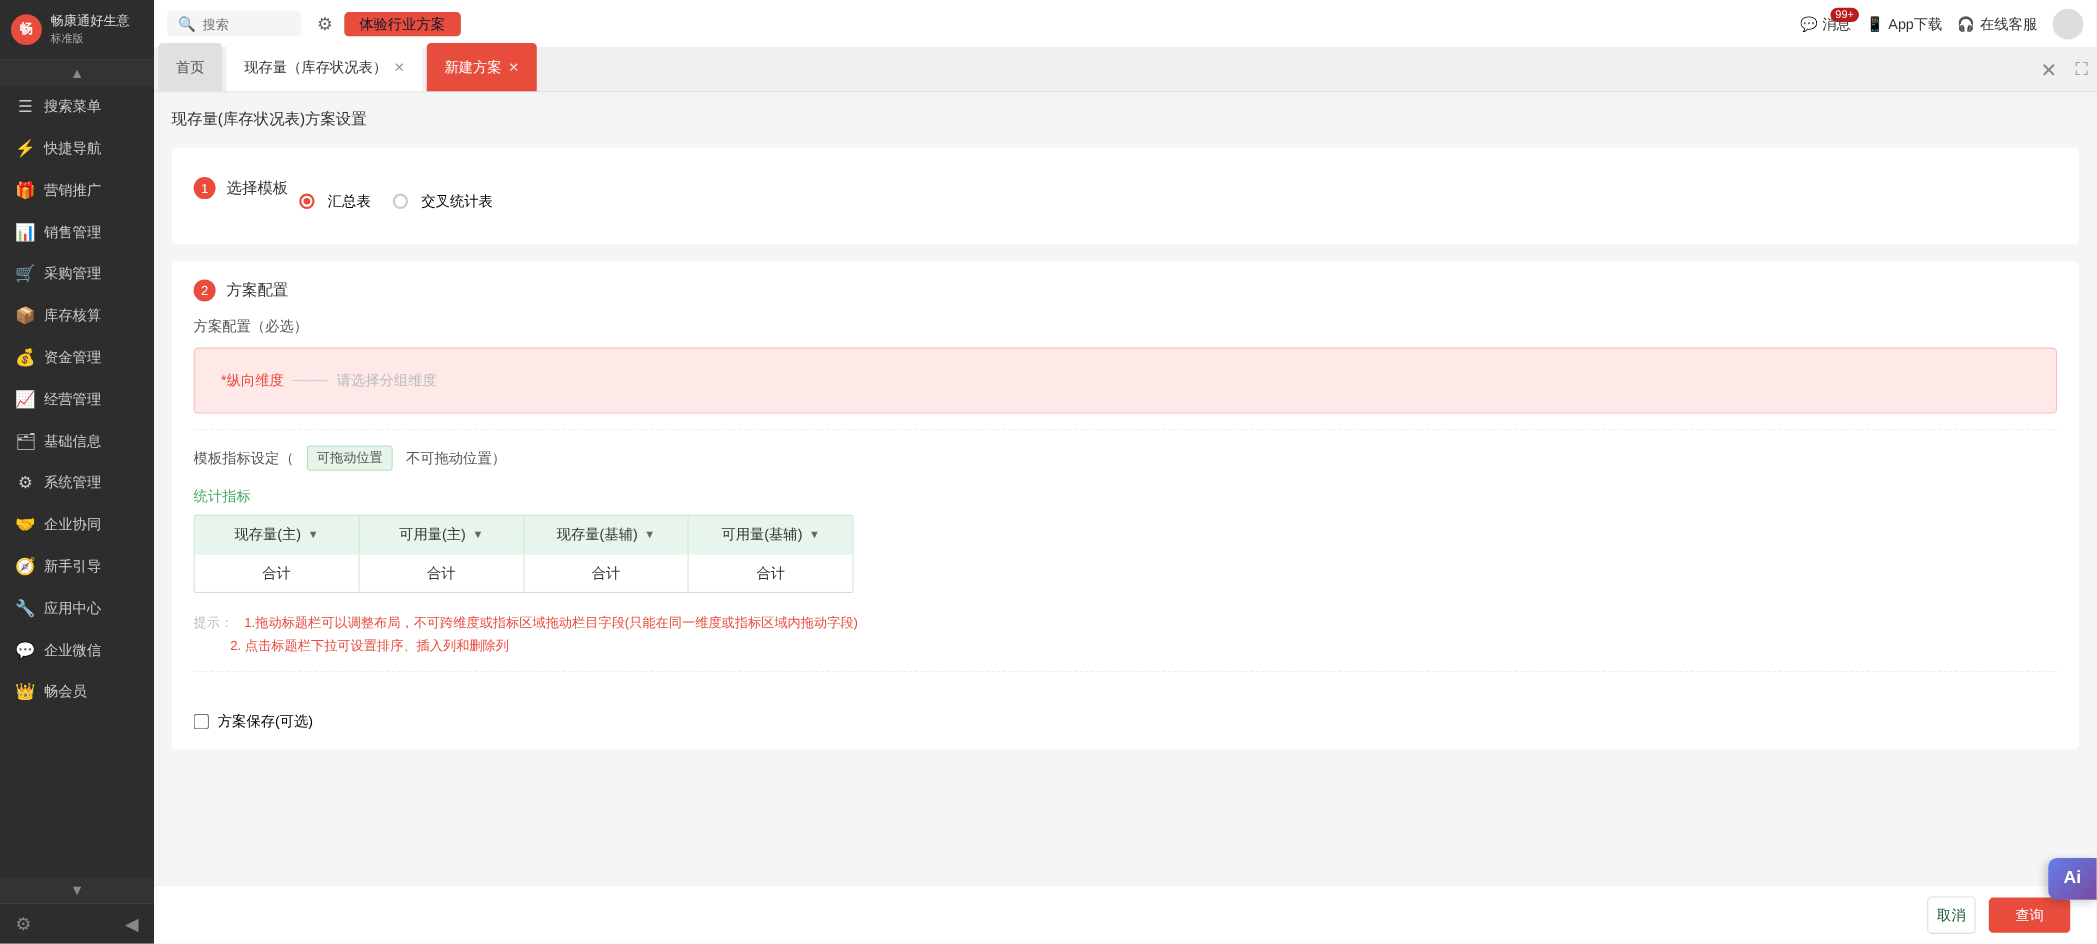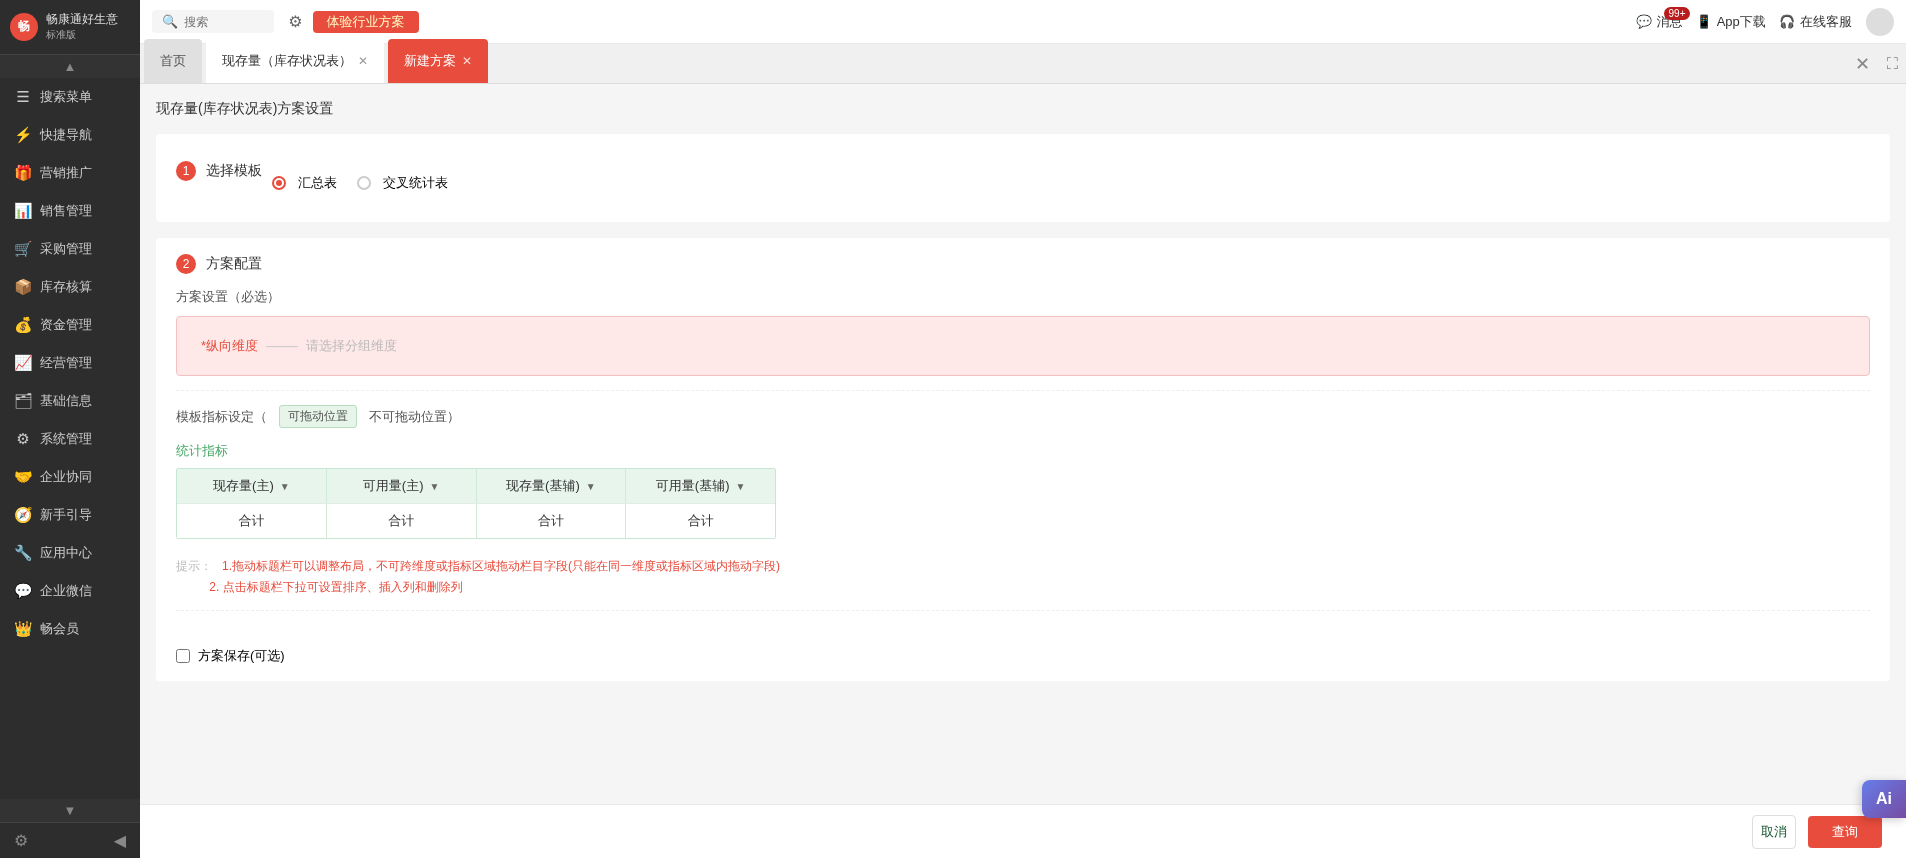--- a/index.html
+++ b/index.html
@@ -82,21 +82,21 @@
       padding: 4px 10px;
       min-width: 120px;
     }
     .topbar-search input {
       border: none; background: transparent; outline: none;
       font-size: 12px; color: #999; width: 80px;
     }
     .topbar-gear { font-size: 16px; color: #666; cursor: pointer; margin-left: 4px; }
     .topbar-btn-industry {
       background: #e74c3c;
-      color: #fef9c3;
+      color: #0f172a;
       border: none;
       border-radius: 4px;
       padding: 2px 14px;
       cursor: pointer;
       font-size: 13px;
     }
     .topbar-spacer { flex: 1; }
     .topbar-right { display: flex; align-items: center; gap: 14px; }
     .topbar-msg { display: flex; align-items: center; gap: 4px; font-size: 13px; color: #333; position: relative; cursor: pointer; }
     .badge { background: #b91c1c; color: white; border-radius: 10px; font-size: 10px; padding: 1px 5px; position: absolute; top: -6px; right: -8px; }
@@ -422,21 +422,21 @@
         </div>
       </div>
     </div>
 
     <div class="section">
       <div class="section-header">
         <div class="step-badge">2</div>
         <span class="section-title">方案配置</span>
       </div>
 
-      <div class="sub-label">方案设置（必选）</div>
+      <div class="sub-label">方案配置（必选）</div>
       <div class="dimension-box">
         <div class="dimension-row">
           <span class="dimension-label">*纵向维度</span>
           <span class="dimension-dash">——</span>
           <span class="dimension-placeholder">请选择分组维度</span>
         </div>
       </div>
 
       <hr class="divider">
 

